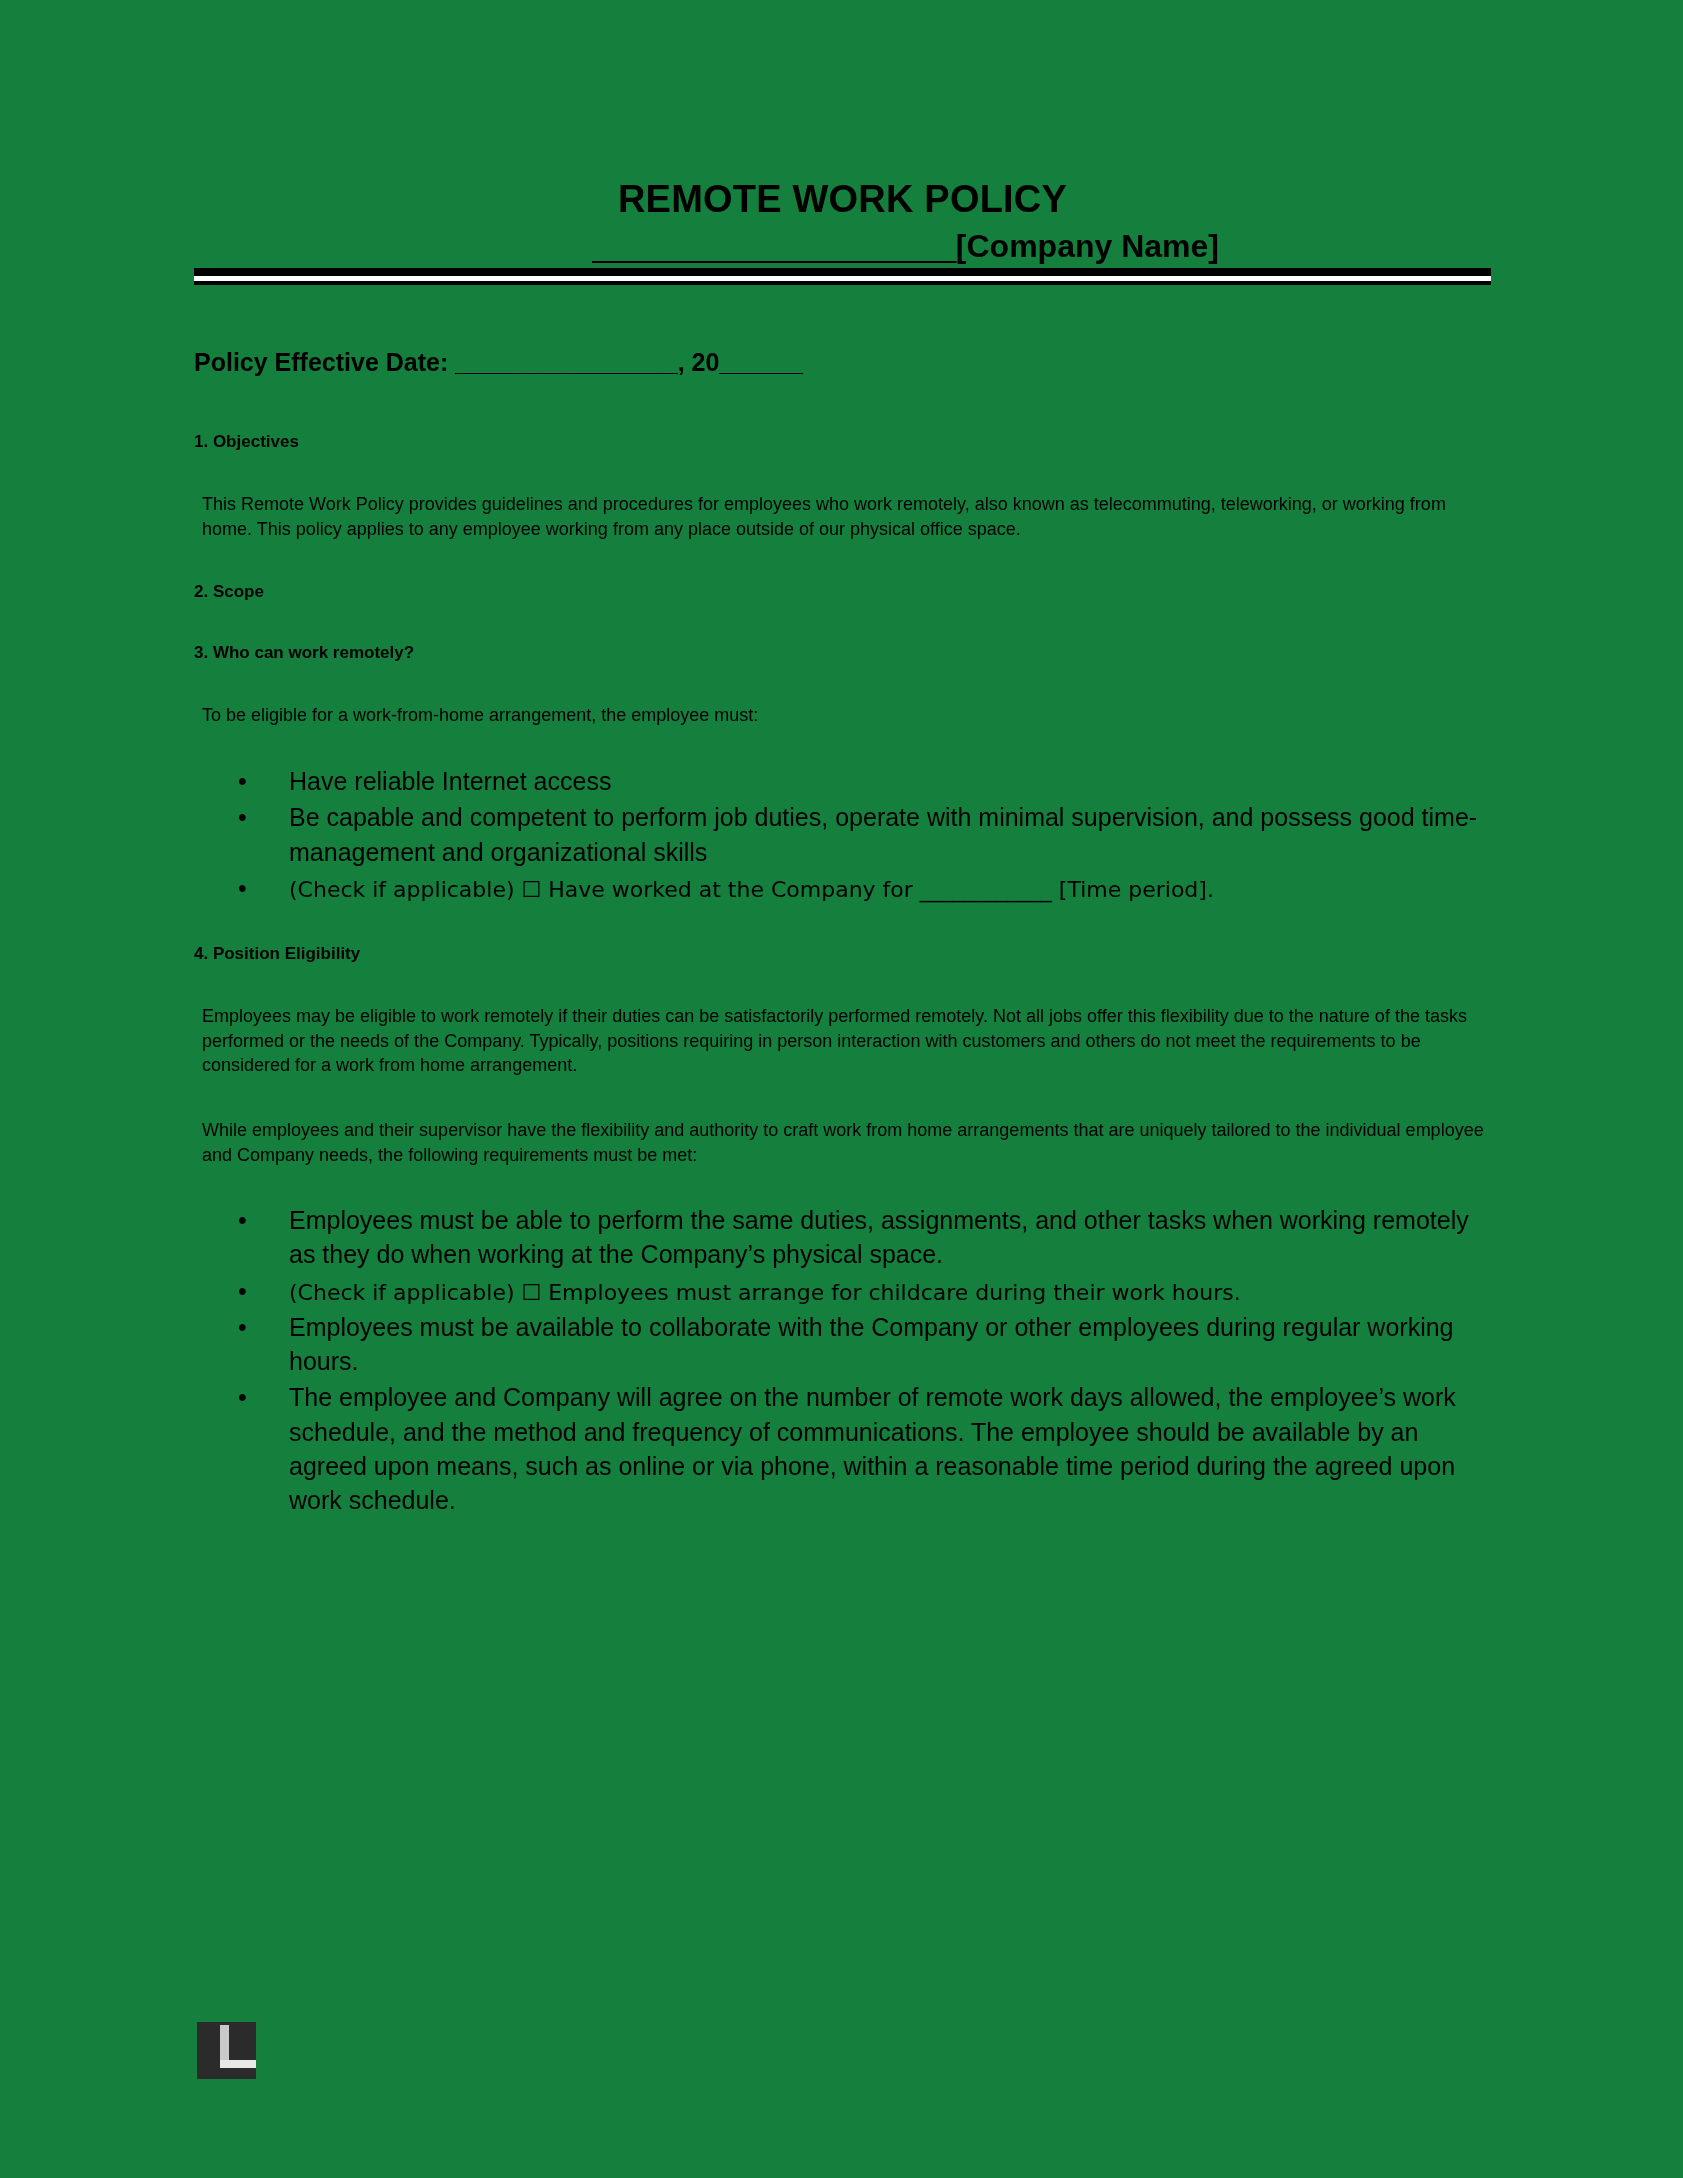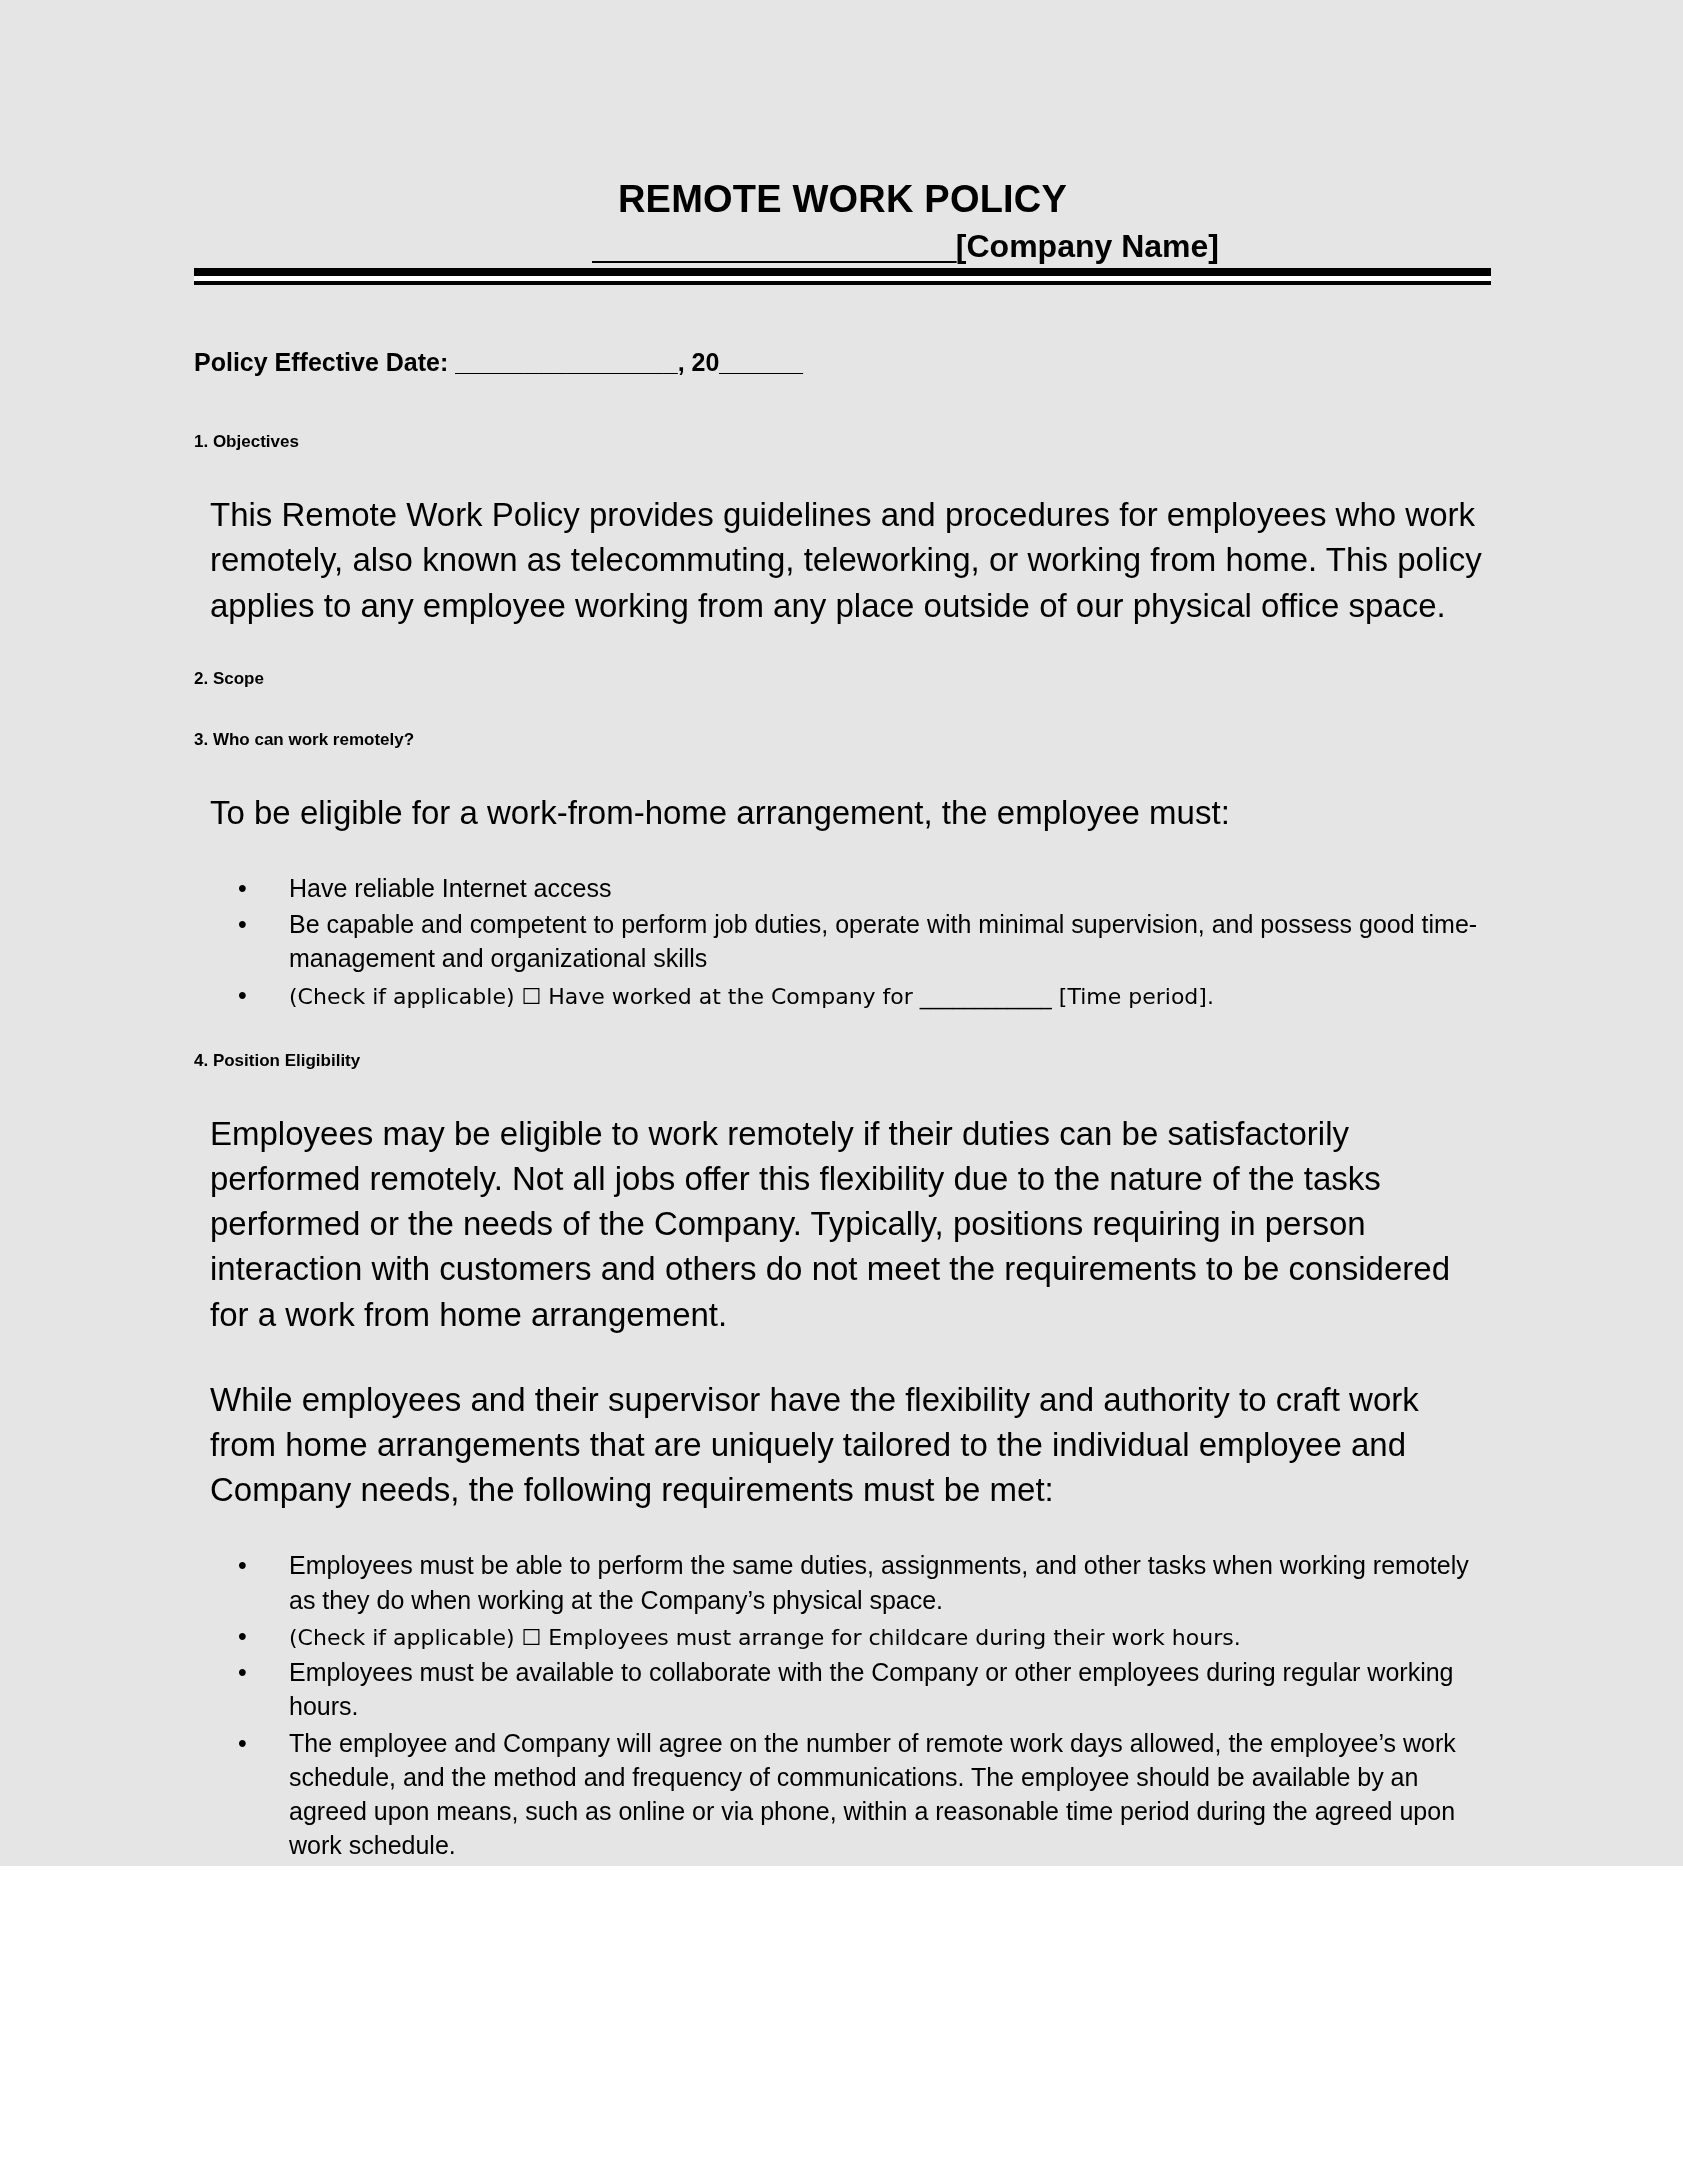--- a/index.html
+++ b/index.html
@@ -9,22 +9,22 @@
     height: 2178px;
     background: #ffffff;
     font-family: "Liberation Sans", sans-serif;
     color: #000000;
     -webkit-font-smoothing: antialiased;
   }
 
   .page {
     position: relative;
     width: 1683px;
-    height: 1866px;
-    background: #e5e5e5;
+    height: 2178px;
+    background: #15803d;
     overflow: hidden;
   }
 
   .content {
     position: absolute;
     left: 194px;
     top: 178px;
     width: 1297px;
   }
 
@@ -88,23 +88,23 @@
   .effective-date .fill { font-weight: bold; }
 
   h2.section-heading {
     font-size: 17px;
     font-weight: bold;
     line-height: 1.35;
     margin: 0 0 38px 0;
   }
 
   p.para {
-    font-size: 33px;
+    font-size: 18px;
     line-height: 1.37;
-    margin: 0 0 40px 16px;
+    margin: 0 0 40px 8px;
     text-align: left;
   }
 
   p.para.tight { margin-bottom: 36px; }
 
   ul.bullets {
     list-style: none;
     margin: 0 0 38px 0;
     padding: 0;
   }

